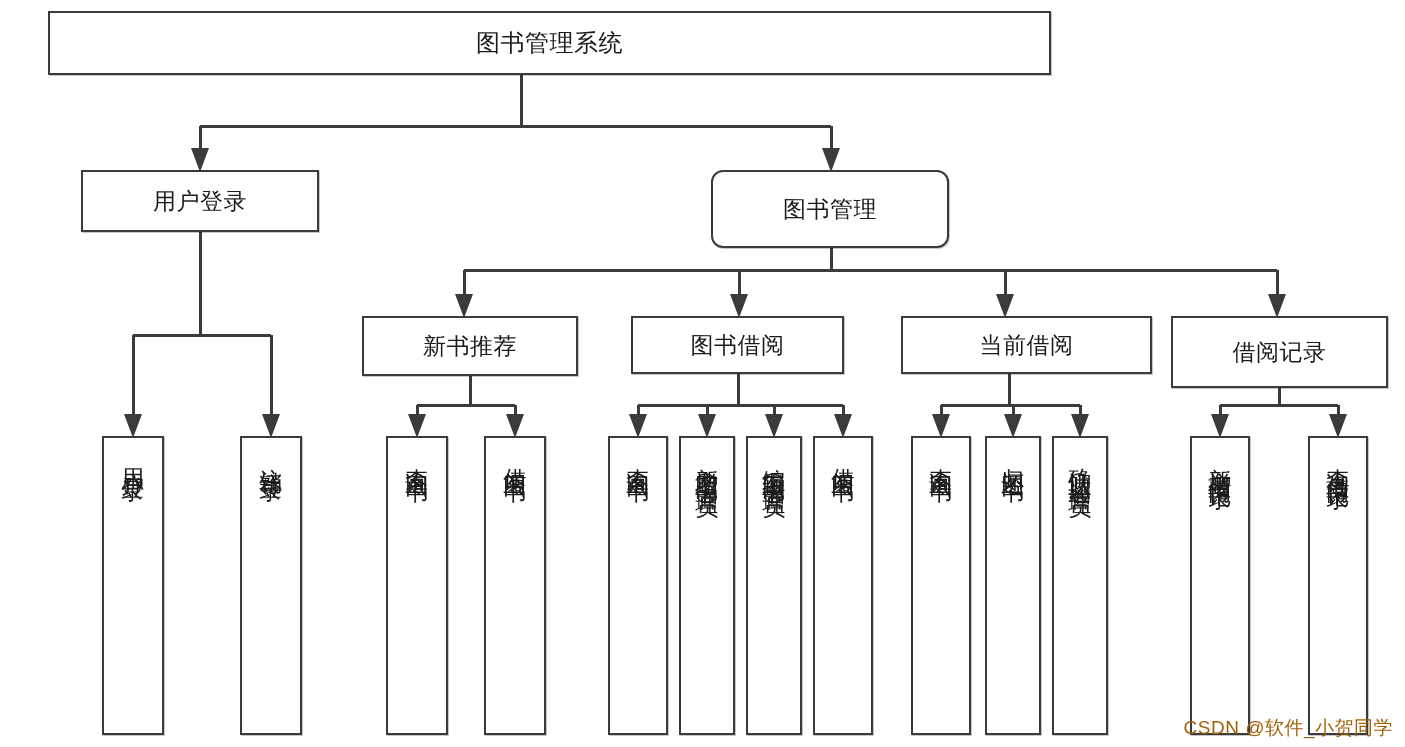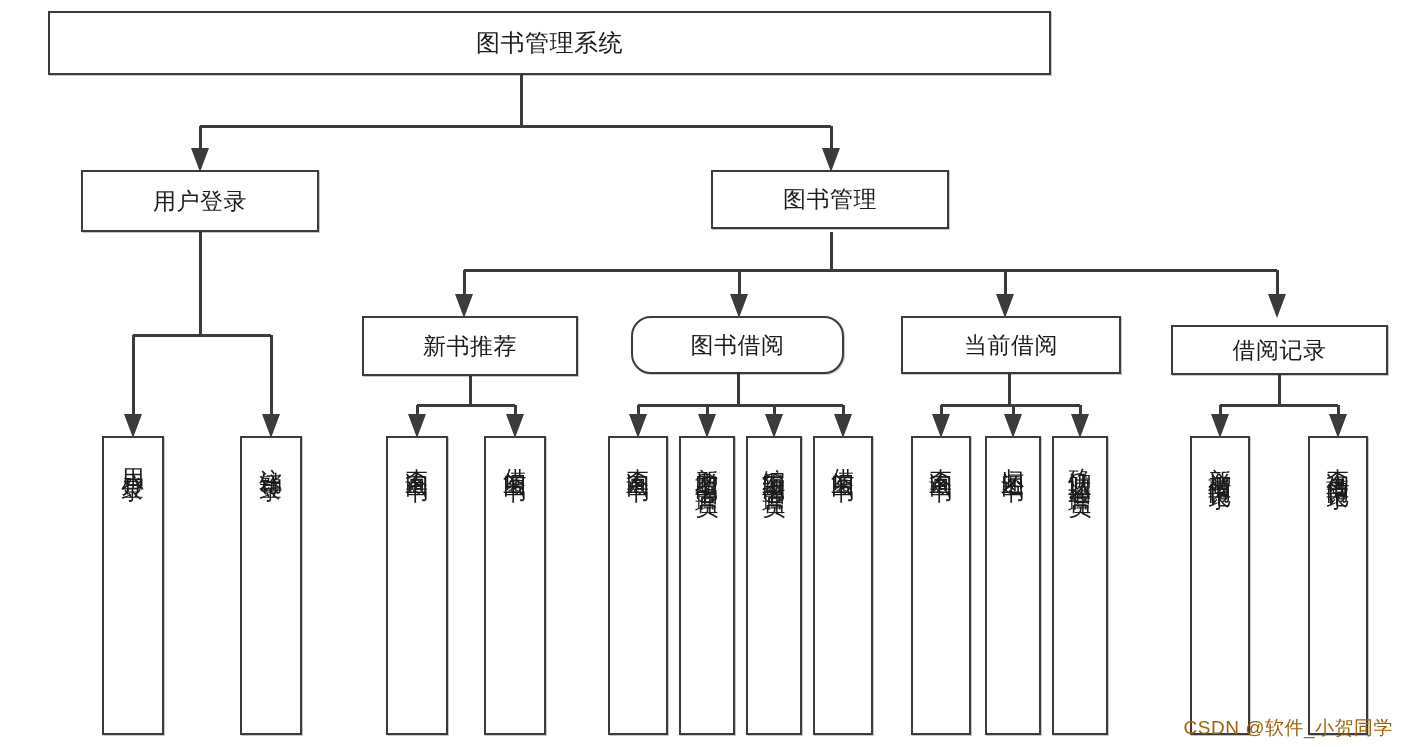--- a/index.html
+++ b/index.html
@@ -169,34 +169,34 @@
     </g>
   </svg>
 
   <div class="node horizontal root" style="left:20px; top:11px; width:1003px; height:64px;margin-left:28px;">
     <span class="label">图书管理系统</span>
   </div>
 
   <div class="node horizontal" style="left:81px; top:170px; width:238px; height:62px;">
     <span class="label">用户登录</span>
   </div>
-  <div class="node horizontal" style="left:711px; top:170px; width:238px; height:59px;">
+  <div class="node horizontal" style="left:711px; top:170px; width:238px; height:78px;border-radius:12px;">
     <span class="label">图书管理</span>
   </div>
 
   <div class="node horizontal" style="left:362px; top:316px; width:216px; height:60px;">
     <span class="label">新书推荐</span>
   </div>
-  <div class="node horizontal" style="left:631px; top:316px; width:213px; height:58px;border-radius:20px;">
+  <div class="node horizontal" style="left:631px; top:316px; width:213px; height:58px;">
     <span class="label">图书借阅</span>
   </div>
-  <div class="node horizontal" style="left:901px; top:316px; width:220px; height:58px;">
+  <div class="node horizontal" style="left:901px; top:316px; width:251px; height:58px;">
     <span class="label">当前借阅</span>
   </div>
-  <div class="node horizontal" style="left:1171px; top:316px; width:217px; height:50px;margin-top:9px;">
+  <div class="node horizontal" style="left:1171px; top:316px; width:217px; height:72px;">
     <span class="label">借阅记录</span>
   </div>
 
   <div class="node vertical" style="left:102px; top:436px; width:62px; height:299px;">
     <span class="label">用户登录</span>
   </div>
   <div class="node vertical" style="left:240px; top:436px; width:62px; height:299px;">
     <span class="label">注销登录</span>
   </div>
 

